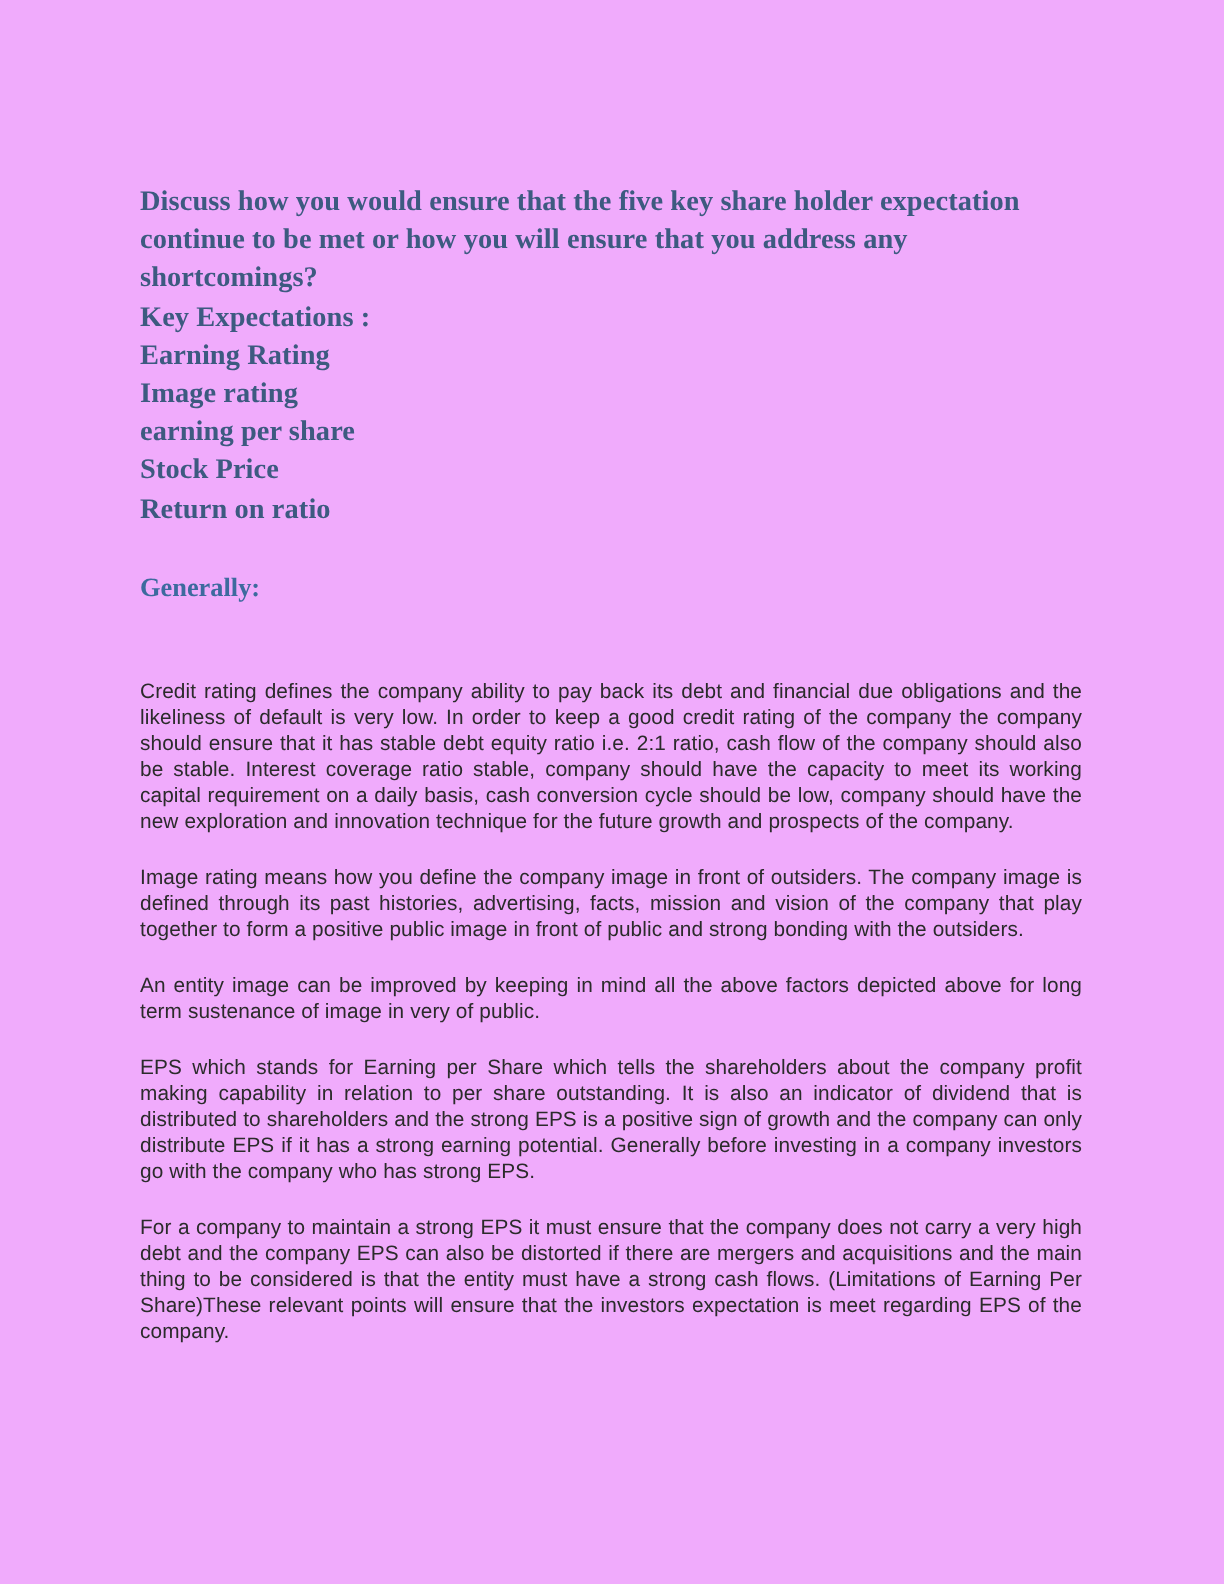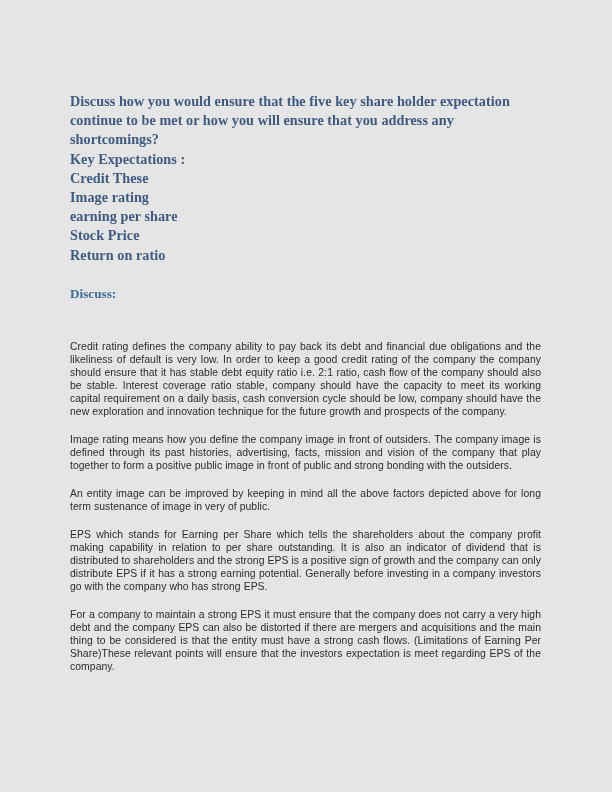--- a/index.html
+++ b/index.html
@@ -10,21 +10,21 @@
   body {
     width: 612px;
     height: 792px;
     font-family: "Liberation Sans", sans-serif;
     -webkit-font-smoothing: antialiased;
   }
   .page {
     position: relative;
     width: 612px;
     height: 792px;
-    background: #e5e5e5;
+    background: #f0abfc;
     box-sizing: border-box;
     overflow: hidden;
   }
   .content {
     position: absolute;
     left: 70px;
     top: 92px;
     width: 471px;
   }
   
@@ -70,28 +70,28 @@
 </style>
 </head>
 <body>
 
 <div class="page">
   <div class="content">
 
     <div class="heading-block">
       <span class="q-line">Discuss how you would ensure that the five key share holder expectation continue to be met or how you will ensure that you address any shortcomings?</span>
       <span class="sub-line">Key Expectations :</span>
-      <span class="sub-line">Credit These</span>
+      <span class="sub-line">Earning Rating</span>
       <span class="sub-line">Image rating</span>
       <span class="sub-line">earning per share</span>
       <span class="sub-line">Stock Price</span>
       <span class="sub-line">Return on ratio</span>
     </div>
 
-    <div class="solution-label">Discuss:</div>
+    <div class="solution-label">Generally:</div>
 
     <div class="body-block">
       <p>Credit rating defines the company ability to pay back its debt and financial due obligations and the likeliness of default is very low. In order to keep a good credit rating of the company the company should ensure that it has stable debt equity ratio i.e. 2:1 ratio, cash flow of the company should also be stable. Interest coverage ratio stable, company should have the capacity to meet its working capital requirement on a daily basis, cash conversion cycle should be low, company should have the new exploration and innovation technique for the future growth and prospects of the company.</p>
       <p>Image rating means how you define the company image in front of outsiders. The company image is defined through its past histories, advertising, facts, mission and vision of the company that play together  to form a positive public image in front of public and strong bonding with the outsiders.</p>
       <p>An entity image can be improved by keeping in mind all the above factors depicted above for long term sustenance of image in very of public.</p>
       <p>EPS which stands for Earning per Share which tells the shareholders about the company profit making capability in relation to per share outstanding. It is also an indicator of dividend that is distributed to shareholders and the strong EPS is a positive sign of growth and the company can only distribute EPS if it has a strong earning potential. Generally before investing in a company investors go with the company who has strong EPS.</p>
       <p>For a company to maintain a strong EPS  it must ensure that the company does not carry a very high debt and the company EPS can also be distorted if there are mergers and acquisitions and the main thing to be considered is that the entity must have a strong cash flows. (Limitations of Earning Per Share)These relevant points will ensure that the investors expectation is meet regarding EPS of the company.</p>
     </div>
 
   </div>

